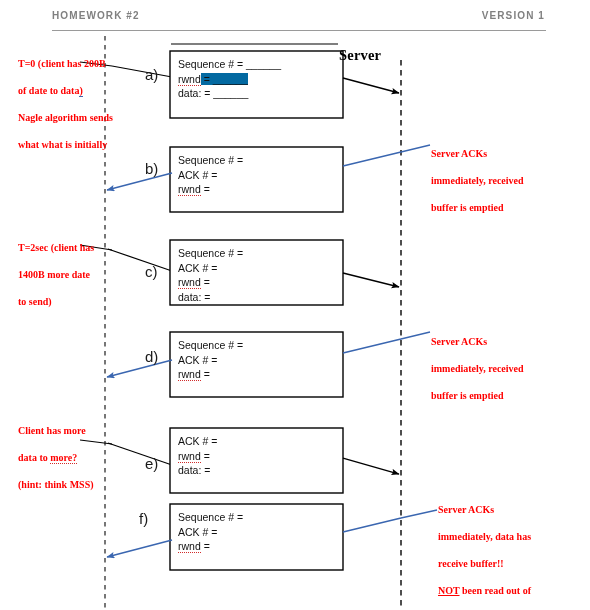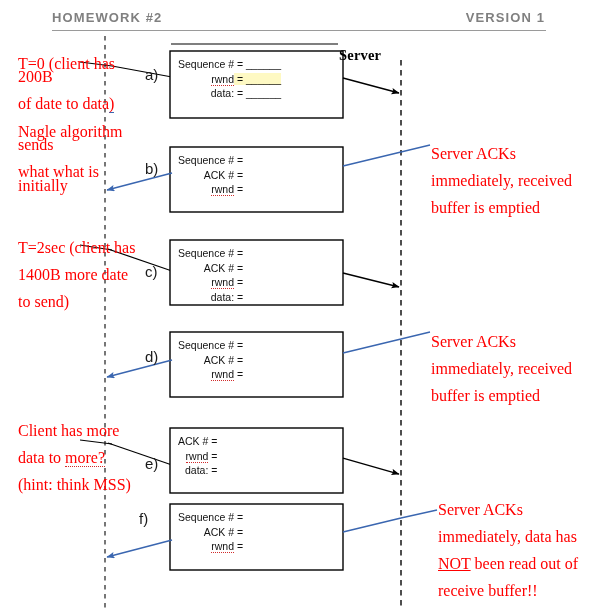--- a/index.html
+++ b/index.html
@@ -12,21 +12,21 @@
   }
   #stage{position:absolute;left:0;top:0;width:590px;height:610px;}
 
   
   .hdr{
     position:absolute;left:52px;top:10px;width:493px;height:22px;
   }
   .hdr-left,.hdr-right{
     position:absolute;top:0;
     font-family:"Liberation Sans", sans-serif;
-    font-size:13px;font-weight:bold;letter-spacing:1.1px;
+    font-size:10px;font-weight:bold;letter-spacing:1.1px;
     color:#808080;white-space:nowrap;
   }
   .hdr-left{left:0;}
   .hdr-right{right:0;}
   .hdr-rule{
     position:absolute;left:52px;top:30px;width:494px;height:0;
     border-top:1.2px solid #9a9a9a;
   }
 
   
@@ -40,44 +40,43 @@
     letter-spacing:.2px;white-space:nowrap;margin-top:14px;
   }
 
   
   .pkt{
     position:absolute;
     font-family:"Liberation Sans", sans-serif;
     font-size:10.5px;color:#111;
     line-height:14.5px;
     white-space:nowrap;
-    text-align:right;
   }
   .pkt .ln{position:relative;display:block;height:14.5px;}
   .sq{
     border-bottom:1.5px dotted #d12b2b;
     padding-bottom:0px;
   }
   .hl{
-    background:#fef9c3;
+    background:#0369a1;
   }
 
   
   .step{
     position:absolute;
     font-family:"Liberation Sans", sans-serif;
     font-size:15px;color:#1a1a1a;
   }
 
   
   .note{
     position:absolute;
     font-family:"Liberation Serif", serif;
-    font-weight:normal;
-    font-size:16px;
+    font-weight:bold;
+    font-size:10px;
     line-height:13.6px;
     color:#ff0000;
     white-space:pre-line;
   }
   .note .u{text-decoration:underline;}
   .note .sqr{border-bottom:1.5px dotted #d12b2b;}
   .blueline{border-bottom:1.3px solid #3a66b0;}
 </style>
 </head>
 <body>
@@ -217,17 +216,17 @@
 
   <div class="note" style="left:18px;top:410px;width:132px;">
     <div>Client has more</div>
     <div><span>data to </span><span class="sqr">more?</span></div>
     <div>(hint: think MSS)</div>
   </div>
 
   <div class="note" style="left:438px;top:489px;width:150px;">
     <div>Server ACKs</div>
     <div>immediately, data has</div>
+    <div>receive buffer!!</div>
     <div><span class="u">NOT</span><span> been read out of</span></div>
-    <div>receive buffer!!</div>
   </div>
 
 </div>
 
 </body></html>

